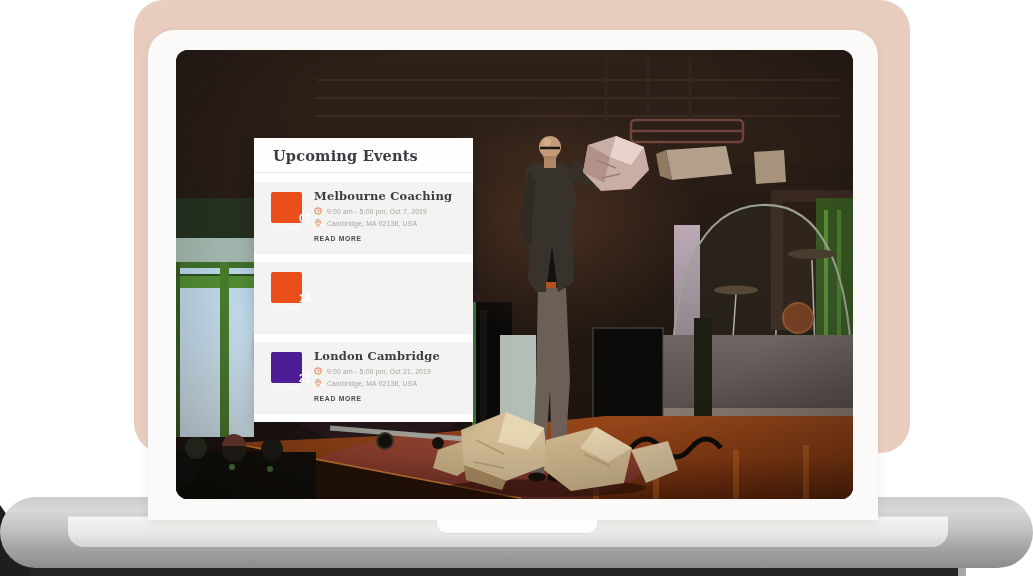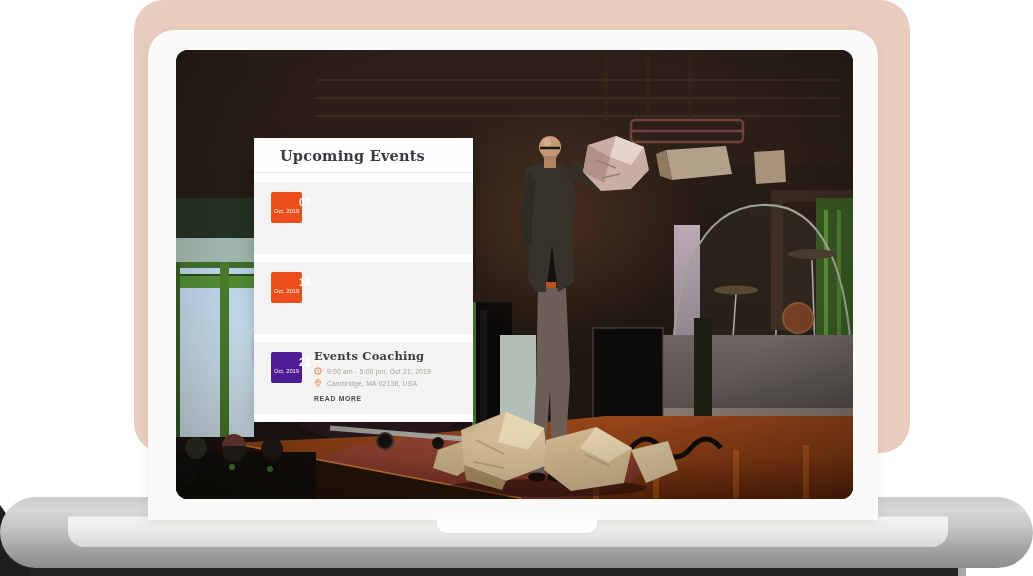--- a/index.html
+++ b/index.html
@@ -47,34 +47,34 @@
     position:absolute;left:176px;top:50px;width:677px;height:449px;
     border-radius:12px;overflow:hidden;background:#241a14;
   }
   .photo svg{display:block;}
   
   .events-card{
     position:absolute;left:254px;top:138px;width:219px;height:284px;
     background:#ffffff;box-shadow:0 5px 16px rgba(0,0,0,0.20);
   }
   .events-header{
-    height:34px;line-height:35px;padding-left:26px;
+    height:34px;line-height:35px;padding-left:19px;
     font-family:"DejaVu Serif","Liberation Serif",serif;
     font-size:14.5px;font-weight:700;letter-spacing:.2px;color:#3c3b44;
     border-bottom:1px solid #e7e6e4;background:#fffefd;
   }
   .events-list{padding:9px 0 0 0;}
   .event-row{
     position:relative;height:72px;margin:0 0 8px 0;background:#f4f3f1;
   }
   .date-badge{
     position:absolute;left:17px;top:10px;width:31px;height:31px;
     border-radius:2px;text-align:center;color:#fff;
   }
-  .date-day{font-size:10.5px;font-weight:bold;line-height:11px;margin-top:5px;padding-left:28px;}
+  .date-day{font-size:10.5px;font-weight:bold;line-height:11px;margin-top:21px;padding-left:28px;}
   .date-my{font-size:5.8px;line-height:7px;opacity:.95;}
   .event-body{position:absolute;left:60px;top:7px;right:6px;}
   .event-title{
     font-family:"DejaVu Serif","Liberation Serif",serif;
     font-size:11.5px;font-weight:700;color:#3e3d3d;letter-spacing:.2px;cursor:pointer;
   }
   .event-meta{display:flex;align-items:center;margin-top:4px;}
   .event-meta svg{flex:0 0 auto;margin-right:5px;}
   .meta-text{font-size:6.8px;color:#a6a39f;letter-spacing:.2px;}
   .read-more{
@@ -272,36 +272,54 @@
 </div>
 
 <div class="events-card">
   <div class="events-header">Upcoming Events</div>
   <div class="events-list">
   <div class="event-row">
     <div class="date-badge" style="background: rgb(233, 78, 27);">
       <div class="date-day">07</div>
       <div class="date-my">Oct, 2019</div>
     </div>
+    <div class="event-body">
+      <div class="event-title">Melbourne Coaching</div>
+      <div class="event-meta">
+        <svg width="8" height="8" viewBox="0 0 8 8">
+          <circle cx="4" cy="4" r="3.2" fill="none" stroke="#e8794b" stroke-width="1"></circle>
+          <path d="M4 2.2 L4 4 L5.4 4.8" fill="none" stroke="#e8794b" stroke-width="0.9"></path>
+        </svg>
+        <span class="meta-text">9:00 am - 5:00 pm, Oct 7, 2019</span>
+      </div>
+      <div class="event-meta">
+        <svg width="8" height="8" viewBox="0 0 8 8">
+          <path d="M4 0.6 C5.5 0.6 6.4 1.7 6.4 3 C6.4 4.6 4 7.4 4 7.4 C4 7.4 1.6 4.6 1.6 3 C1.6 1.7 2.5 0.6 4 0.6 Z" fill="none" stroke="#e8794b" stroke-width="0.9"></path>
+          <circle cx="4" cy="2.9" r="0.9" fill="#e8794b"></circle>
+        </svg>
+        <span class="meta-text">Cambridge, MA 02138, USA</span>
+      </div>
+      <a class="read-more">READ MORE</a>
+    </div>
   </div>
 
   <div class="event-row">
     <div class="date-badge" style="background: rgb(233, 78, 27);">
       <div class="date-day">14</div>
       <div class="date-my">Oct, 2019</div>
     </div>
   </div>
 
   <div class="event-row">
     <div class="date-badge" style="background: #4c1d95;">
       <div class="date-day">21</div>
       <div class="date-my">Oct, 2019</div>
     </div>
     <div class="event-body">
-      <div class="event-title">Events Coaching</div>
+      <div class="event-title">London Cambridge</div>
       <div class="event-meta">
         <svg width="8" height="8" viewBox="0 0 8 8">
           <circle cx="4" cy="4" r="3.2" fill="none" stroke="#e8794b" stroke-width="1"></circle>
           <path d="M4 2.2 L4 4 L5.4 4.8" fill="none" stroke="#e8794b" stroke-width="0.9"></path>
         </svg>
         <span class="meta-text">9:00 am - 5:00 pm, Oct 21, 2019</span>
       </div>
       <div class="event-meta">
         <svg width="8" height="8" viewBox="0 0 8 8">
           <path d="M4 0.6 C5.5 0.6 6.4 1.7 6.4 3 C6.4 4.6 4 7.4 4 7.4 C4 7.4 1.6 4.6 1.6 3 C1.6 1.7 2.5 0.6 4 0.6 Z" fill="none" stroke="#e8794b" stroke-width="0.9"></path>

